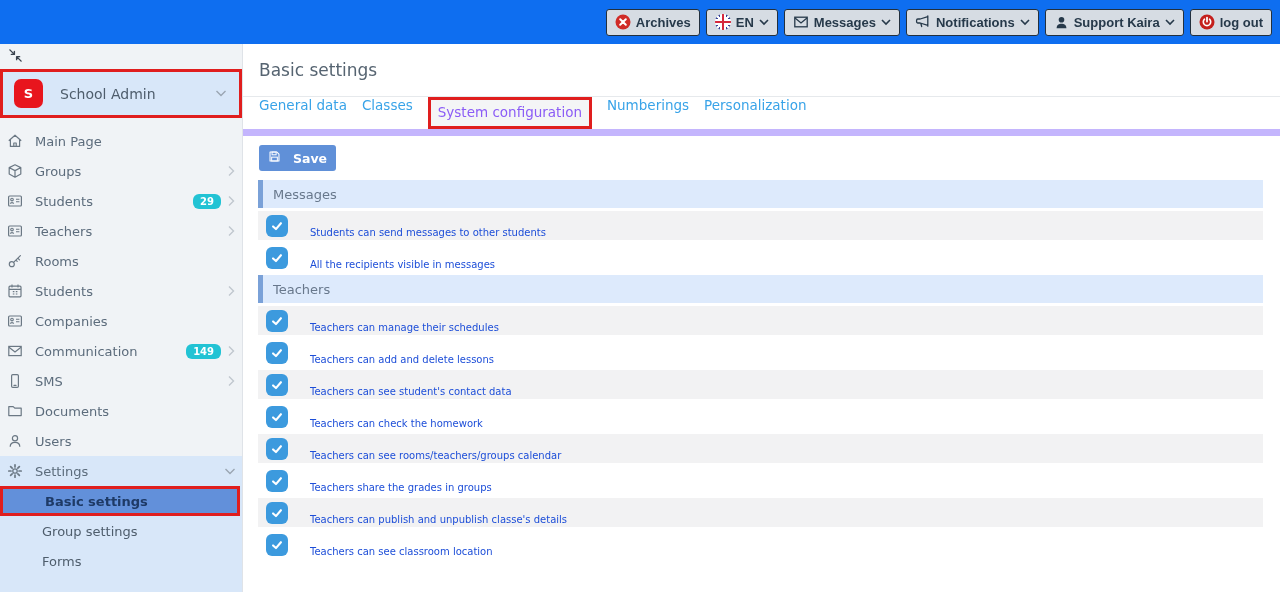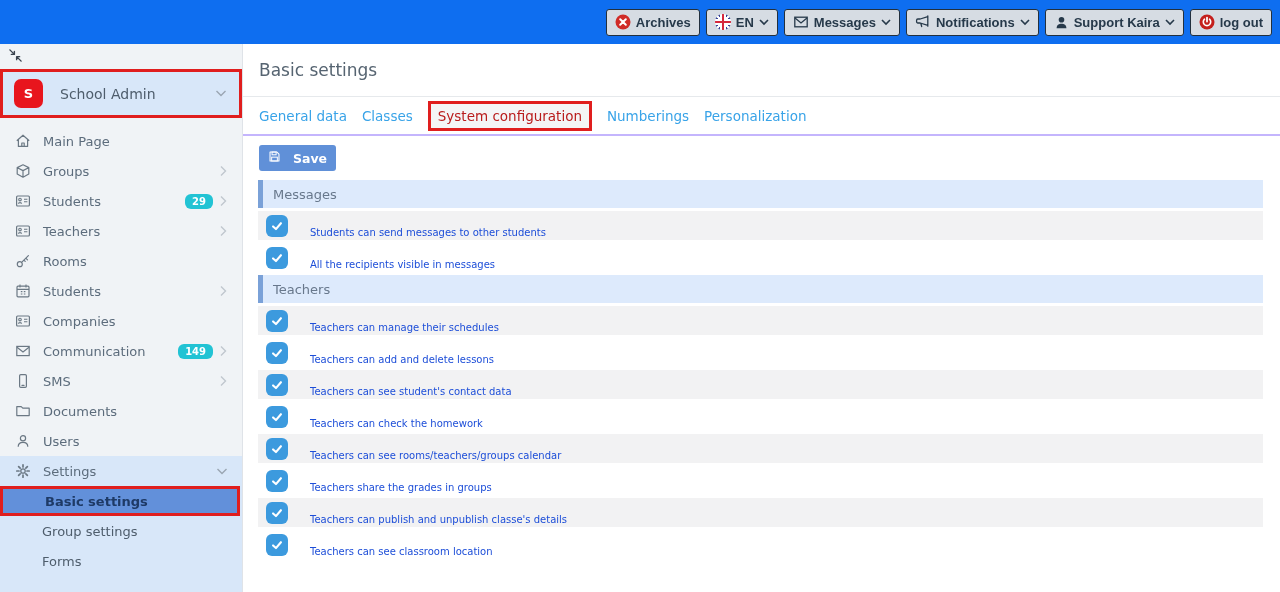--- a/index.html
+++ b/index.html
@@ -30,42 +30,42 @@
   .sidebar { width:243px; min-width:243px; background:#f0f3f6;
     border-right:1px solid #dfe3e8; display:flex; flex-direction:column; }
   .collapse-strip { height:25px; padding:4px 0 0 8px; }
   .profile-row { height:49px; background:#d8e7f9; border:3px solid #e01e1e;
     display:flex; align-items:center; padding:0 12px 0 11px; cursor:pointer; }
   .avatar { width:29px; height:29px; border-radius:7px; background:#e8151d;
     color:#fff; font-size:13px; font-weight:bold; display:flex;
     align-items:center; justify-content:center; }
   .profile-name { margin-left:17px; font-size:14px; color:#4e5d6c; flex:1; }
   .menu { padding-top:8px; }
-  .s-item { height:30px; display:flex; align-items:center; padding:0 14px;
+  .s-item { height:30px; display:flex; align-items:center; padding:0 6px;
     color:#5c6c7c; cursor:pointer; }
   .s-ico { width:18px; display:flex; justify-content:center; color:#6b7884; }
   .s-label { margin-left:11px; font-size:13px; flex:1; }
   .badge { background:#22c3d4; color:#fff; font-size:10px; font-weight:bold;
     border-radius:6px; padding:2px 7px; margin-right:6px; }
   .chev { color:#b4bcc4; display:flex; }
   .settings-group { background:#d8e7f9; flex:1; display:flex; flex-direction:column; }
   .sub-item { height:30px; display:flex; align-items:center; padding-left:42px;
     font-size:13px; color:#4e5d6c; cursor:pointer; }
   .sub-item.selected { background:#6290da; color:#1e3a66; font-weight:bold;
     border:3px solid #e01e1e; margin-right:2px; }
 
   
   .content { flex:1; background:#fff; display:flex; flex-direction:column; overflow:hidden; }
   .page-header { height:53px; display:flex; align-items:center; padding:0 16px;
     border-bottom:1px solid #e6e9ec; }
   .page-title { font-size:17px; color:#566471; }
-  .tabs-row { height:39px; display:flex; align-items:center; gap:15px;
-    padding:0 16px; border-bottom:2px solid #c4b5fd; }
+  .tabs-row { height:39px; display:flex; gap:15px;
+    padding:0 16px; border-bottom:7px solid #c4b5fd; }
   .tab { font-size:13.5px; color:#38a3e8; cursor:pointer; }
-  .tab.active { color:#b91c1c; background:#f4f5f6; border:3px solid #e01e1e;
+  .tab.active { color:#8b5cf6; background:#f4f5f6; border:3px solid #e01e1e;
     padding:4px 7px; }
   .toolbar { padding:9px 16px 6px 16px; }
   .save-btn { display:inline-flex; align-items:center; gap:12px; background:#6090d8;
     color:#fff; border:none; border-radius:3px; font-size:12.5px; font-weight:bold;
     padding:5px 9px; cursor:pointer; font-family:inherit; }
   .panel { margin:3px 17px 0 15px; }
   .section-header { height:28px; background:#ddeafc; border-left:5px solid #7aa1d8;
     display:flex; align-items:center; padding-left:10px; font-size:13px;
     color:#68788c; margin-bottom:3px; }
   .row { height:29px; display:flex; align-items:center; padding-left:8px;

